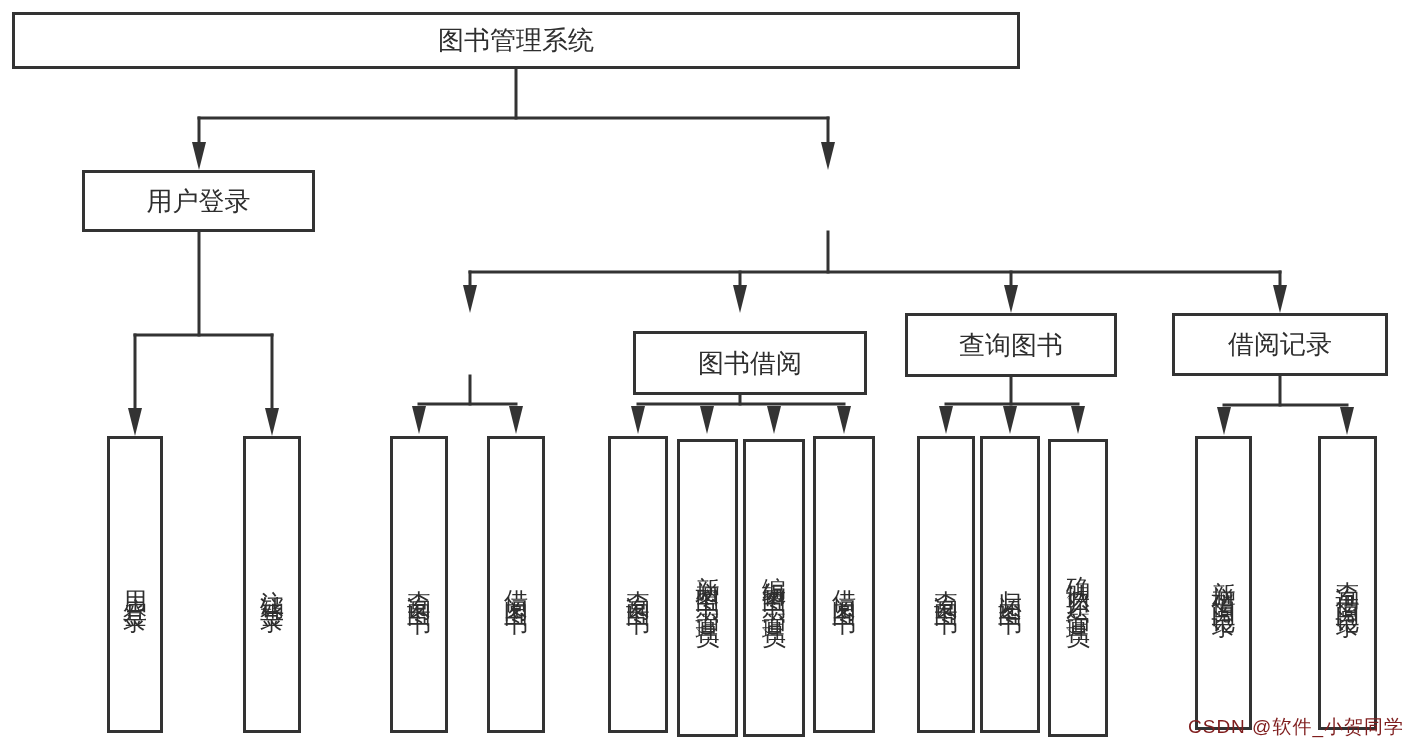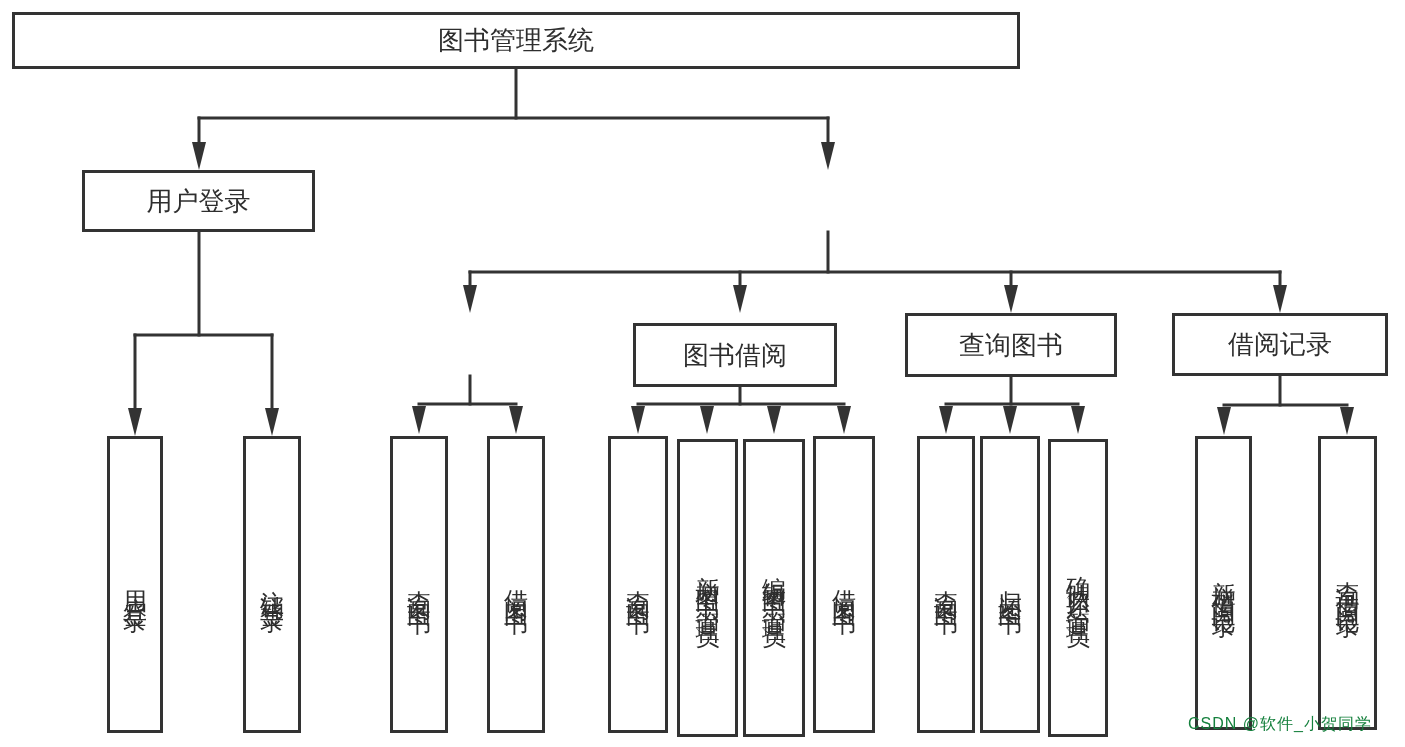--- a/index.html
+++ b/index.html
@@ -35,22 +35,22 @@
     writing-mode: vertical-rl;
     text-orientation: mixed;
     letter-spacing: 7px;
     line-height: 1;
     white-space: nowrap;
   }
   .watermark {
     position: absolute;
     left: 1188px;
     top: 714px;
-    font-size: 16px;
-    color: #15803d;
+    font-size: 19px;
+    color: #7f1d1d;
     z-index: 2;
     white-space: nowrap;
     letter-spacing: 1px;
   }
   svg path.line {
     stroke: #333333;
     stroke-width: 3;
     fill: none;
     stroke-linecap: square;
   }
@@ -130,21 +130,21 @@
   </svg>
 
   <div class="node root" style="left:12px; top:12px; width:1008px; height:57px;">
     <span>图书管理系统</span>
   </div>
 
   <div class="node hnode" style="left:82px; top:170px; width:233px; height:62px;">
     <span>用户登录</span>
   </div>
 
-  <div class="node hnode" style="left:633px; top:323px; width:204px; height:64px;text-align:center;">
+  <div class="node hnode" style="left:633px; top:331px; width:234px; height:64px;text-align:center;">
     <span>图书借阅</span>
   </div>
   <div class="node hnode" style="left:905px; top:313px; width:212px; height:64px;">
     <span>查询图书</span>
   </div>
   <div class="node hnode" style="left:1172px; top:313px; width:216px; height:63px;">
     <span>借阅记录</span>
   </div>
 
   <div class="node vnode" style="left:107px; top:436px; width:56px; height:297px;">

